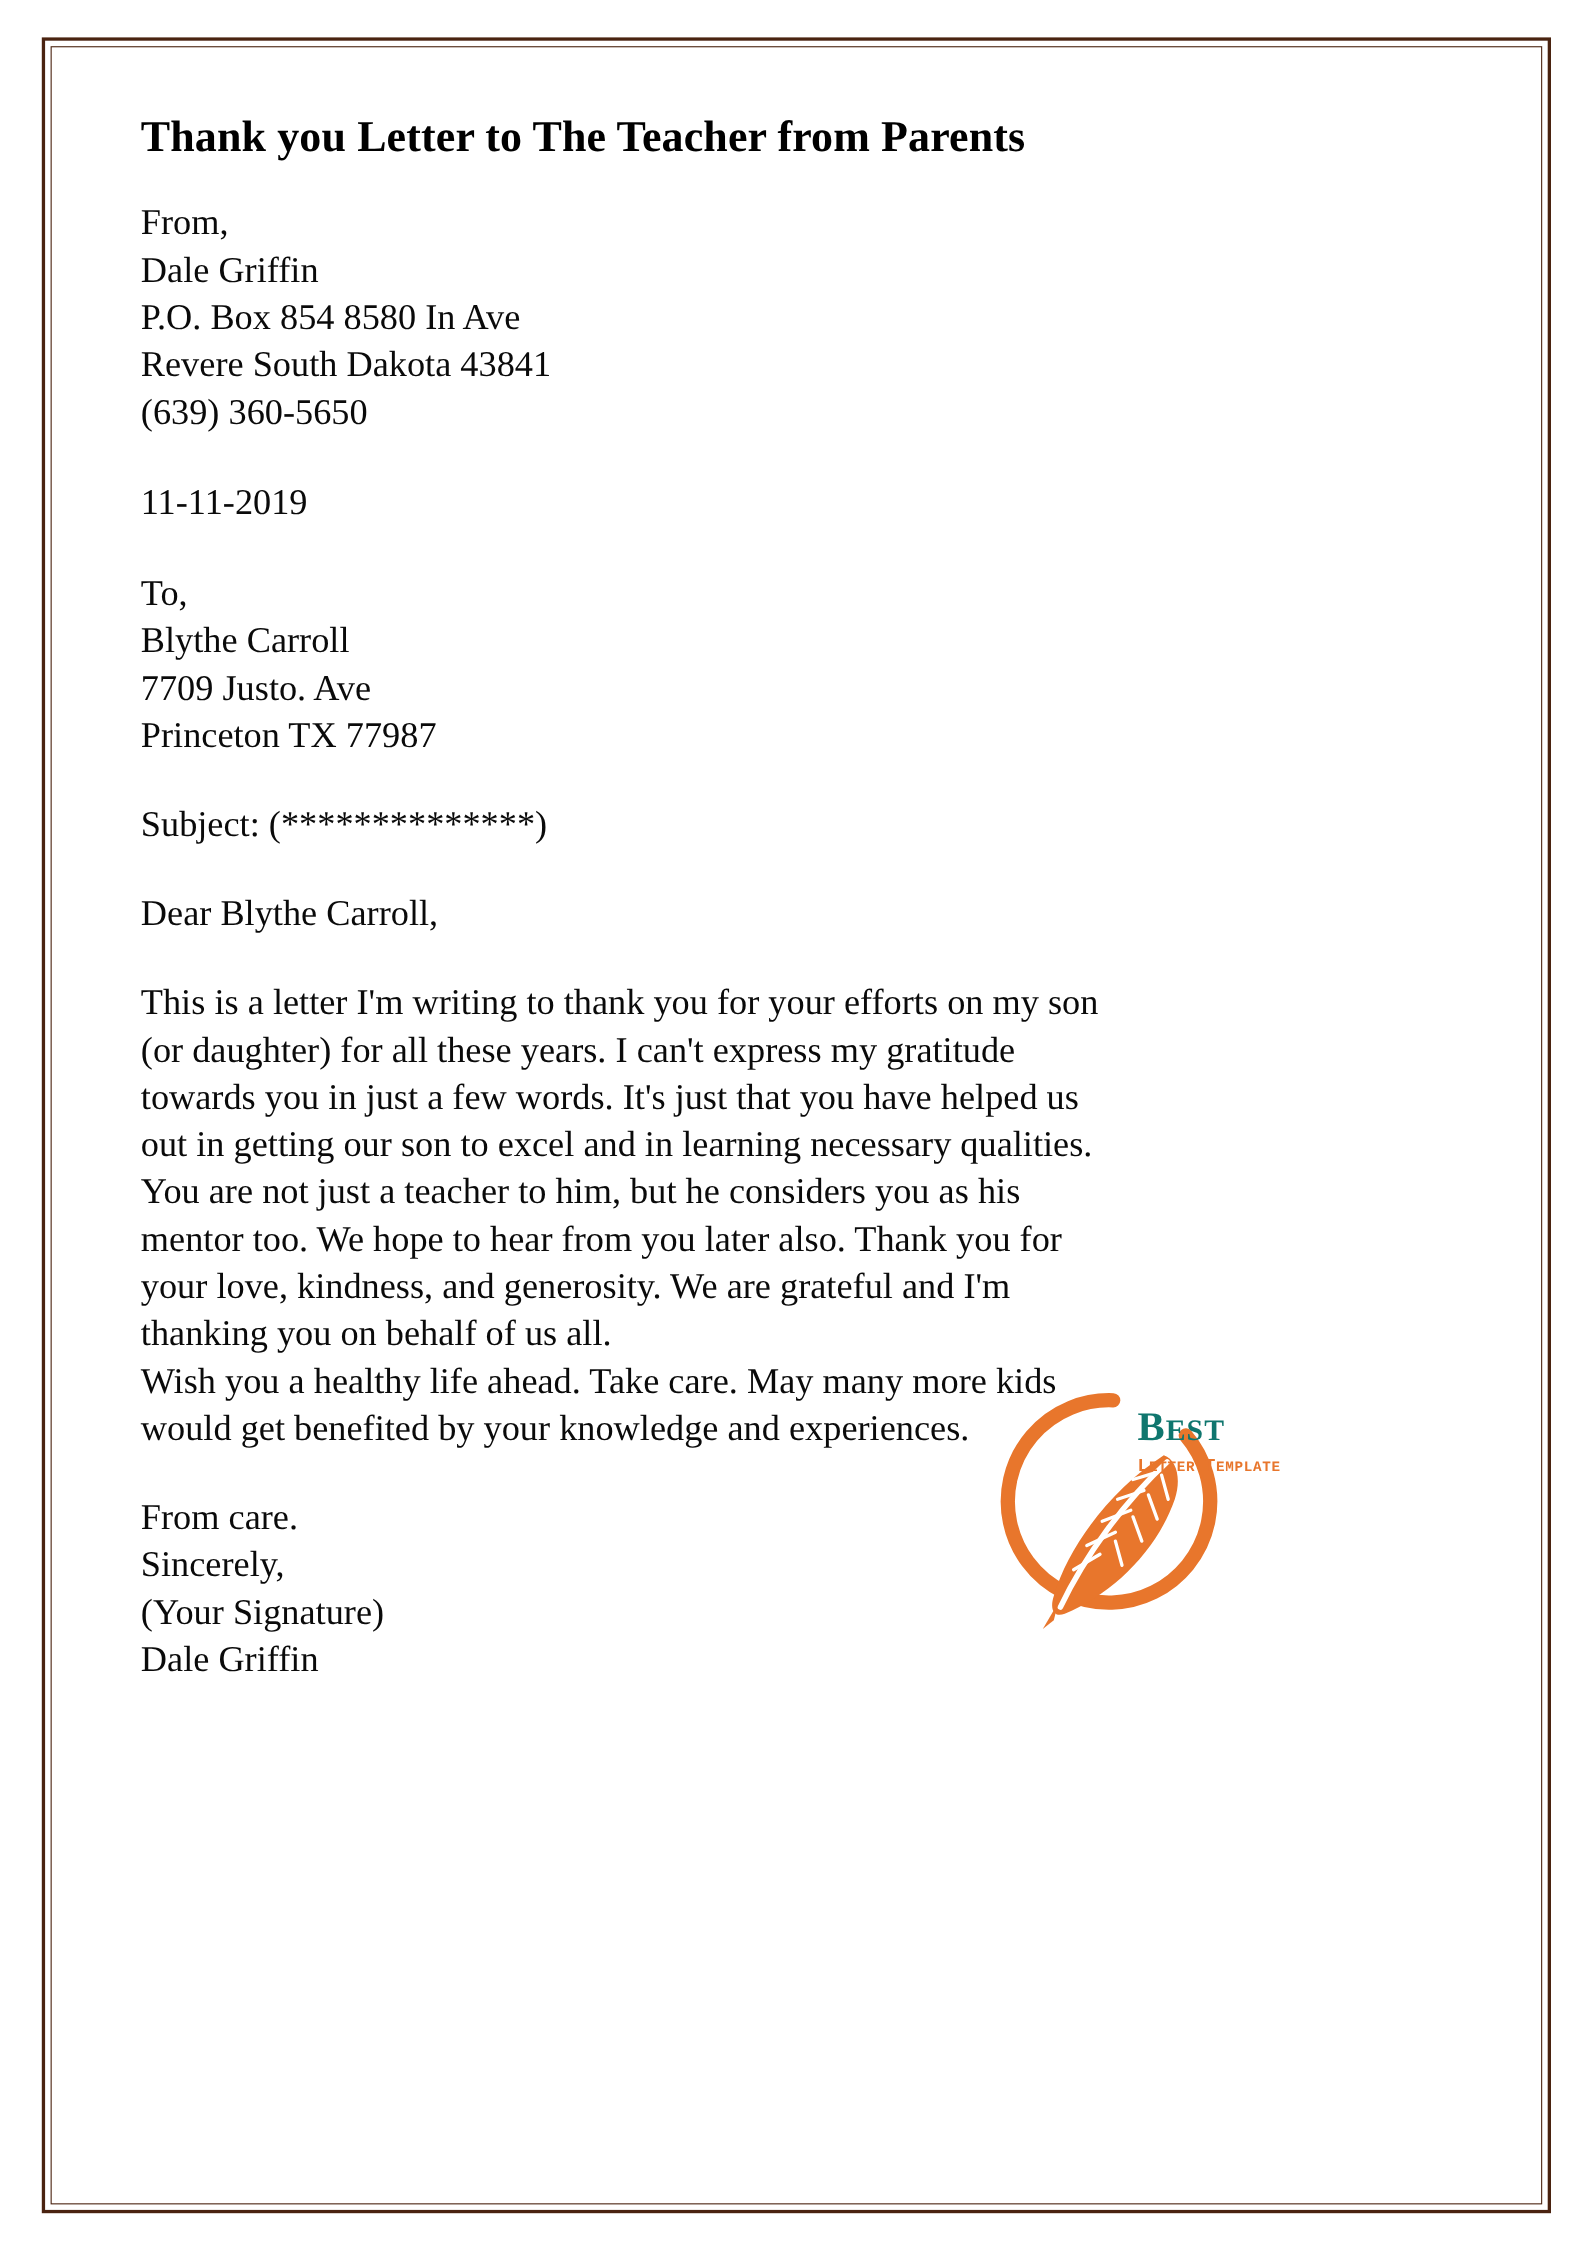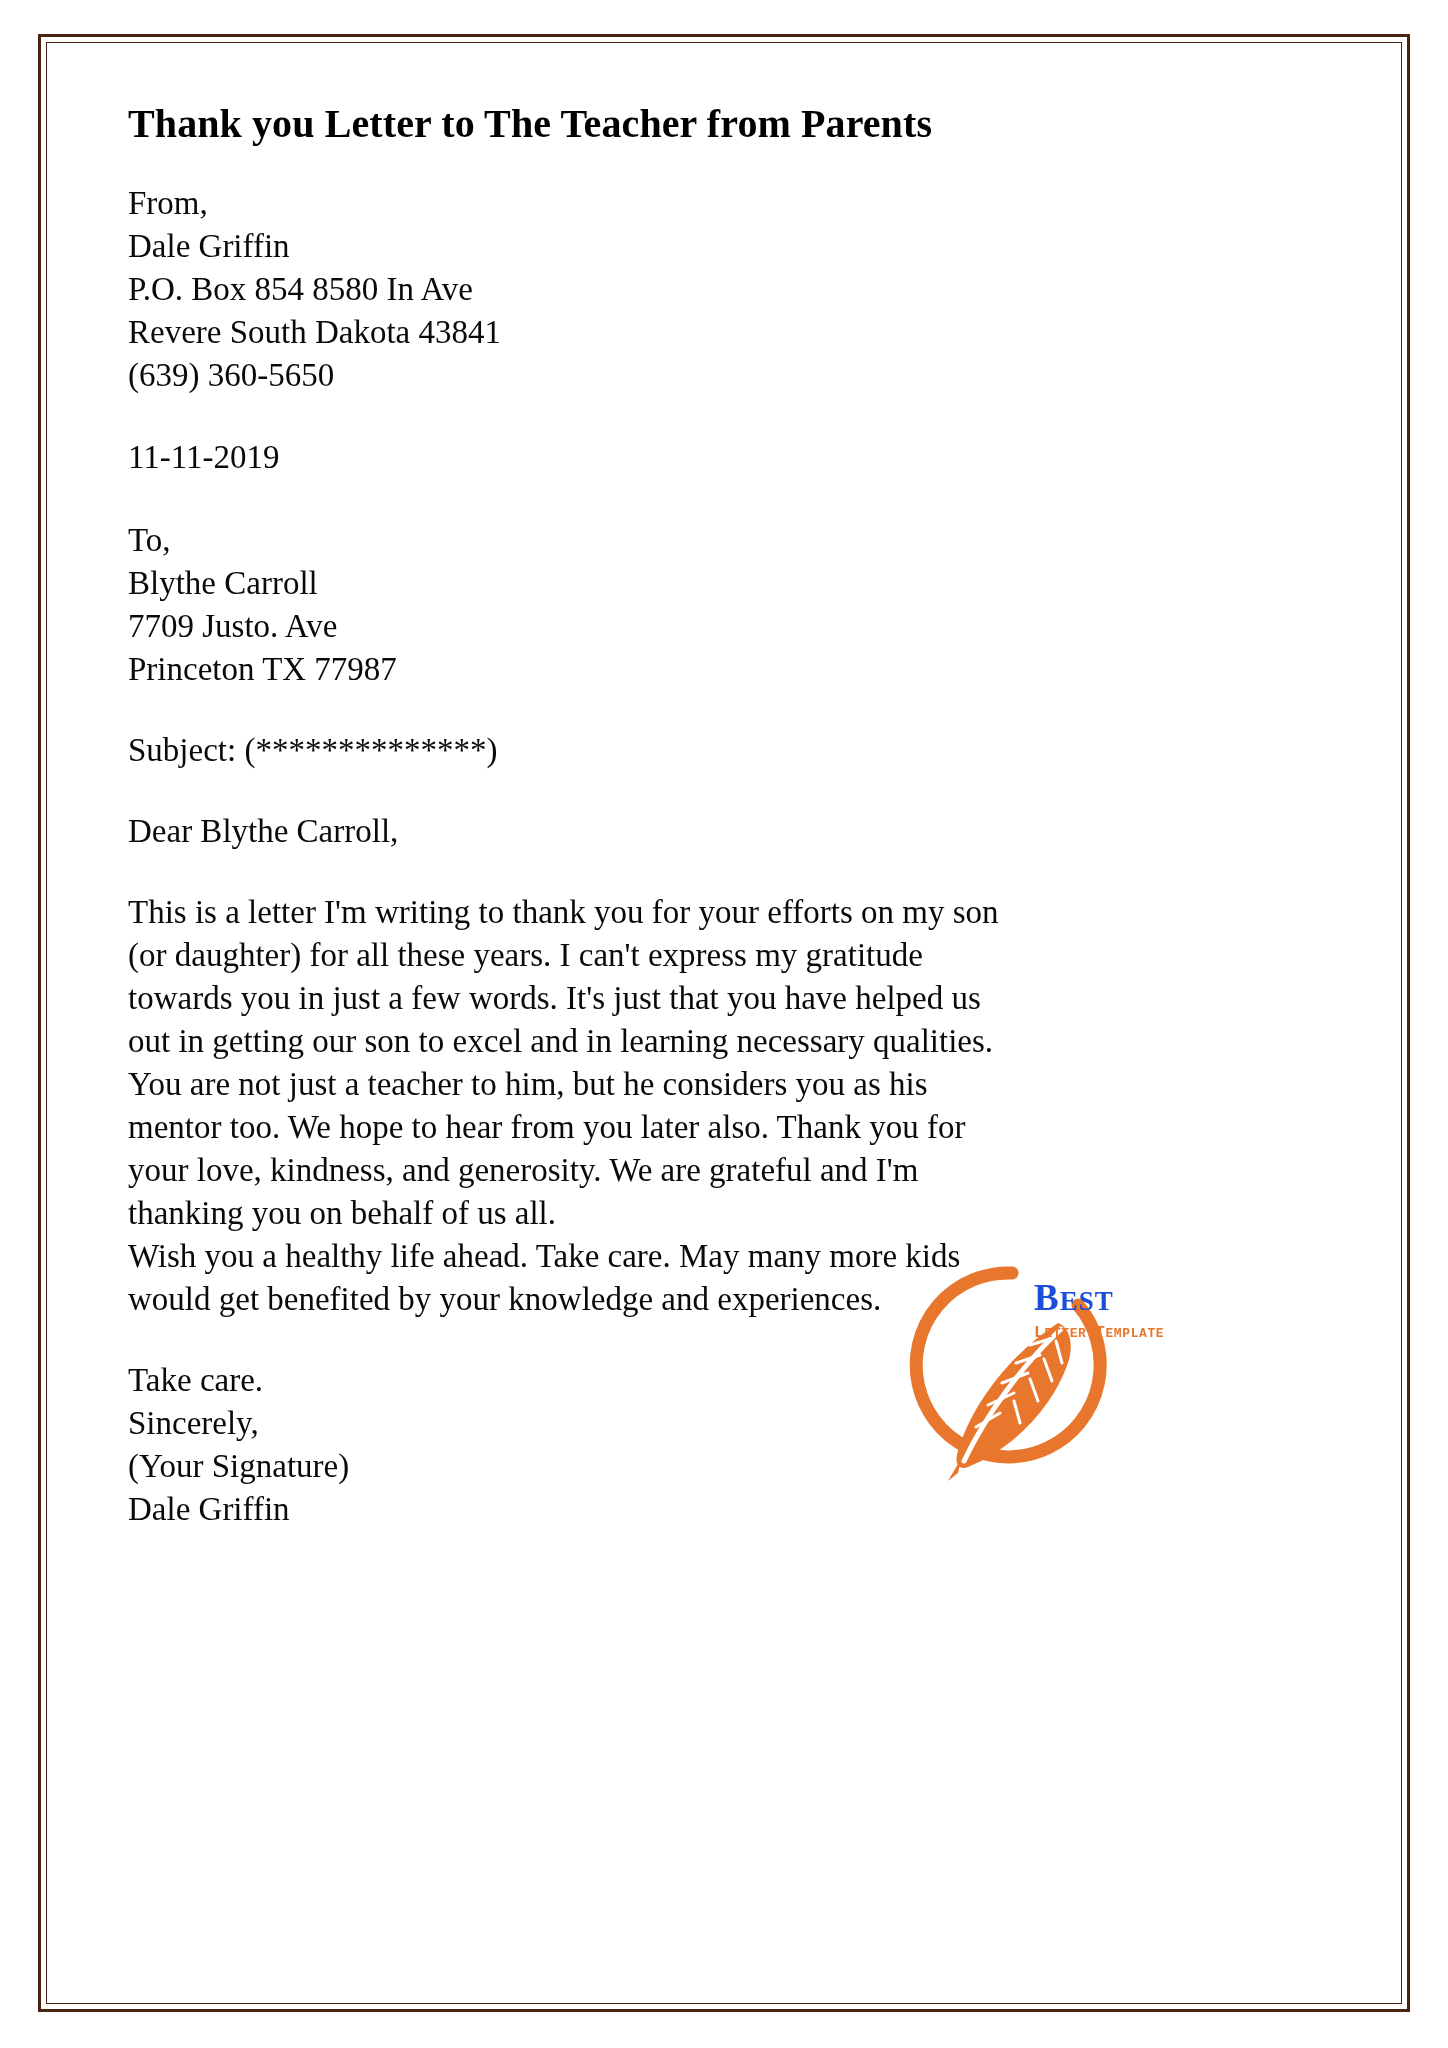--- a/index.html
+++ b/index.html
@@ -101,21 +101,21 @@
     position: absolute;
     left: 172px;
     top: 34px;
     width: 150px;
     text-align: left;
   }
   .logo-best {
     font-family: "Liberation Serif", "DejaVu Serif", serif;
     font-weight: bold;
     font-size: 37px;
-    color: #1d4ed8;
+    color: #0f766e;
     letter-spacing: 1px;
     line-height: 1;
   }
   .logo-best .small {
     font-size: 27px;
   }
   .logo-sub {
     font-family: Liberation Mono, monospace;
     font-weight: bold;
     font-size: 16.5px;
@@ -187,21 +187,21 @@
       <span class="para-line">mentor too. We hope to hear from you later also. Thank you for</span>
       <span class="para-line">your love, kindness, and generosity. We are grateful and I'm</span>
       <span class="para-line">thanking you on behalf of us all.</span>
       <span class="para-line">Wish you a healthy life ahead. Take care. May many more kids</span>
       <span class="para-line">would get benefited by your knowledge and experiences.</span>
     </p>
 
     <div class="gap-sm"></div>
 
     <div class="block">
-      <span class="block-line">Take care.</span>
+      <span class="block-line">From care.</span>
       <span class="block-line">Sincerely,</span>
       <span class="block-line">(Your Signature)</span>
       <span class="block-line">Dale Griffin</span>
     </div>
 
   </div>
 </div>
 
 <div class="logo">
   <svg width="310" height="260" viewBox="0 0 310 260">

